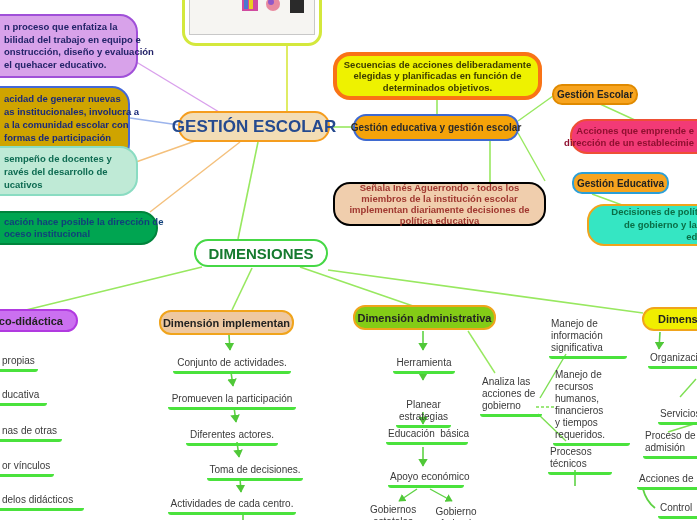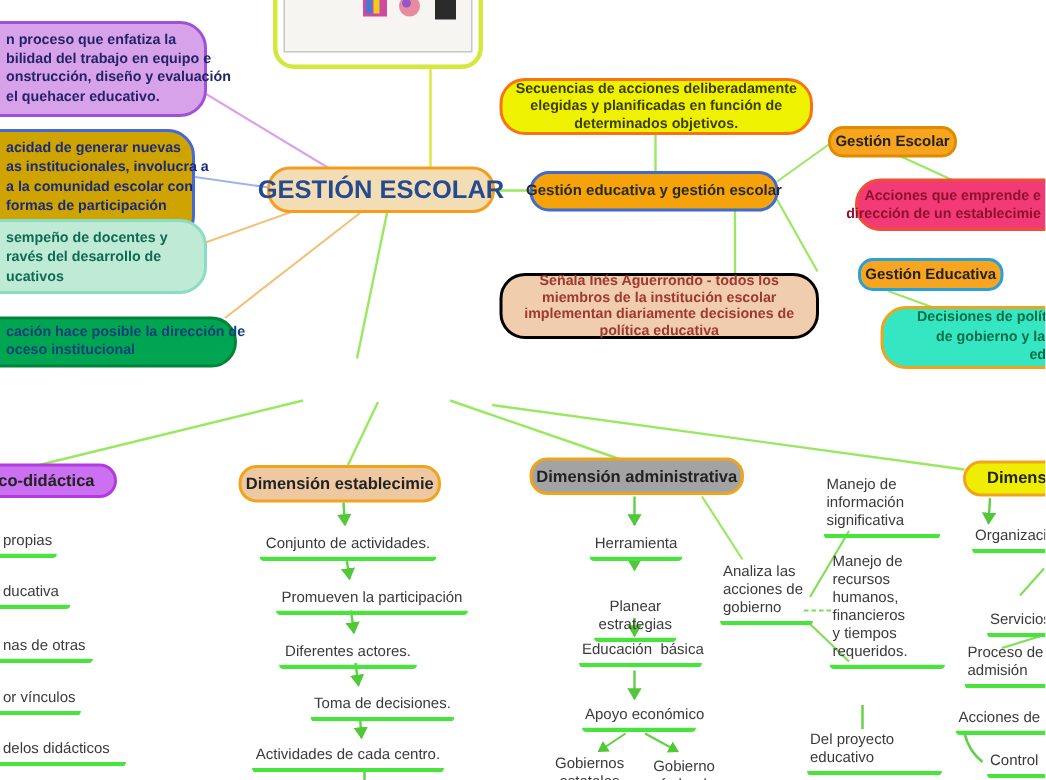--- a/index.html
+++ b/index.html
@@ -121,21 +121,21 @@
 
   <div class="node la" style="left:-56px;top:146px;width:194px;height:50px;background:#bfead6;border:2px solid #8adcc2;color:#0e6b52;font-size:9.5px;line-height:13px;padding-left:58px;border-radius:18px;">sempeño de docentes y
 ravés del desarrollo de
 ucativos</div>
 
   <div class="node la" style="left:-56px;top:211px;width:214px;height:34px;background:#00a551;border:2px solid #00843c;color:#10407a;font-size:9.5px;line-height:12.5px;padding-left:58px;border-radius:18px;">cación hace posible la dirección de
 oceso institucional</div>
 
   <div class="node" style="left:178px;top:111px;width:152px;height:31px;background:#f3ddb5;border:2.5px solid #f59d1e;color:#254a8f;font-size:17px;border-radius:15px;">GESTIÓN ESCOLAR</div>
 
-  <div class="node" style="left:333px;top:52px;width:209px;height:38px;background:#eef200;border:2px solid #f97316;color:#3d3d00;font-size:9.5px;line-height:11.5px;border-radius:17px;">Secuencias de acciones deliberadamente
+  <div class="node" style="left:333px;top:52px;width:209px;height:48px;background:#eef200;border:4px solid #f97316;color:#3d3d00;font-size:9.5px;line-height:11.5px;border-radius:17px;">Secuencias de acciones deliberadamente
 elegidas y planificadas en función de
 determinados objetivos.</div>
 
   <div class="node" style="left:353px;top:114px;width:166px;height:27px;background:#f5a309;border:2px solid #3f6ad0;color:#2a2a2a;font-size:10px;border-radius:13px;">Gestión educativa y gestión escolar</div>
 
   <div class="node" style="left:552px;top:84px;width:86px;height:21px;background:#f7a41f;border:2px solid #e08a00;color:#222;font-size:10px;border-radius:10px;">Gestión Escolar</div>
 
   <div class="node ra" style="left:570px;top:119px;width:190px;height:35px;background:#f23a76;border:2px solid #ee4f35;color:#8f1030;font-size:9.5px;line-height:12px;padding-right:64px;border-radius:17px;">Acciones que emprende e
 dirección de un establecimie</div>
 
@@ -143,37 +143,38 @@
 
   <div class="node ra" style="left:587px;top:204px;width:170px;height:42px;background:#35e6c3;border:2px solid #f0a41c;color:#0a6e46;font-size:9.5px;line-height:12.5px;padding-right:36px;border-radius:17px;">Decisiones de política e
 de gobierno y la adm
 educac</div>
 
   <div class="node" style="left:333px;top:182px;width:213px;height:44px;background:#f0cead;border:2px solid #000000;color:#a03830;font-size:9.5px;line-height:11px;border-radius:17px;">Señala Inés Aguerrondo - todos los
 miembros de la institución escolar
 implementan diariamente decisiones de
 política educativa</div>
 
+  <div class="node" style="left:194px;top:239px;width:134px;height:28px;background:#ffffff;border:2px solid #46d846;color:#157a2e;font-size:15px;border-radius:14px;">DIMENSIONES</div>
 
   <div class="node ra" style="left:-45px;top:309px;width:123px;height:23px;background:#cb70f0;border:2px solid #b13ae0;color:#222;font-size:11px;padding-right:13px;border-radius:12px;">gico-didáctica</div>
 
-  <div class="node" style="left:159px;top:310px;width:135px;height:25px;background:#eec8a0;border:2px solid #f0a41c;color:#222;font-size:11px;border-radius:12px;">Dimensión establecimie</div>
-
-  <div class="node" style="left:353px;top:305px;width:143px;height:25px;background:#a3a3a3;border:2px solid #f0a41c;color:#222;font-size:11px;border-radius:12px;">Dimensión administrativa</div>
+  <div class="node" style="left:159px;top:310px;width:135px;height:25px;background:#eec8a0;border:2px solid #f0a41c;color:#222;font-size:11px;border-radius:12px;">Dimensión implementan</div>
+
+  <div class="node" style="left:353px;top:305px;width:143px;height:25px;background:#84cc16;border:2px solid #f0a41c;color:#222;font-size:11px;border-radius:12px;">Dimensión administrativa</div>
 
   <div class="node la" style="left:642px;top:307px;width:120px;height:24px;background:#f0ee00;border:2px solid #f0a41c;color:#222;font-size:11px;padding-left:14px;border-radius:12px;">Dimensión</div>
 
   <div class="leaf la" style="left:-8px;top:355px;width:46px;padding-left:10px;">propias</div>
   <div class="leaf la" style="left:-8px;top:389px;width:55px;padding-left:10px;">ducativa</div>
   <div class="leaf la" style="left:-8px;top:425px;width:70px;padding-left:10px;">nas de otras</div>
   <div class="leaf la" style="left:-8px;top:460px;width:62px;padding-left:10px;">or vínculos</div>
   <div class="leaf la" style="left:-8px;top:494px;width:92px;padding-left:10px;">delos didácticos</div>
 
   <div class="leaf" style="left:173px;top:357px;width:118px;">Conjunto de actividades.</div>
-  <div class="leaf" style="left:184px;top:393px;width:128px;text-align:center;">Promueven la participación</div>
+  <div class="leaf" style="left:168px;top:393px;width:128px;text-align:center;">Promueven la participación</div>
   <div class="leaf" style="left:186px;top:429px;width:92px;">Diferentes actores.</div>
   <div class="leaf" style="left:184px;top:464px;width:96px;margin-left:23px;">Toma de decisiones.</div>
   <div class="leaf" style="left:168px;top:498px;width:128px;">Actividades de cada centro.</div>
 
   <div class="leaf" style="left:393px;top:357px;width:62px;">Herramienta</div>
   <div class="leaf" style="left:396px;top:383px;width:55px;margin-top:16px;">Planear
 estrategias</div>
   <div class="leaf" style="left:386px;top:428px;width:82px;">Educación  básica</div>
   <div class="leaf" style="left:388px;top:471px;width:76px;text-align:right;">Apoyo económico</div>
   <div class="leaf" style="left:368px;top:504px;width:50px;border-bottom:none;">Gobiernos
@@ -186,22 +187,22 @@
 
   <div class="leaf la" style="left:549px;top:318px;width:78px;">Manejo de
 información
 significativa</div>
   <div class="leaf la" style="left:553px;top:369px;width:77px;">Manejo de
 recursos
 humanos,
 financieros
 y tiempos
 requeridos.</div>
-  <div class="leaf la" style="left:538px;top:488px;width:90px;">Del proyecto
-educativo</div>
+  <div class="leaf la" style="left:548px;top:446px;width:64px;">Procesos
+técnicos</div>
 
   <div class="leaf la" style="left:648px;top:352px;width:62px;">Organización</div>
   <div class="leaf la" style="left:658px;top:408px;width:52px;">Servicios</div>
   <div class="leaf la" style="left:643px;top:430px;width:66px;">Proceso de
 admisión</div>
   <div class="leaf la" style="left:637px;top:473px;width:72px;">Acciones de</div>
   <div class="leaf la" style="left:658px;top:502px;width:52px;">Control</div>
 
 </div>
 

